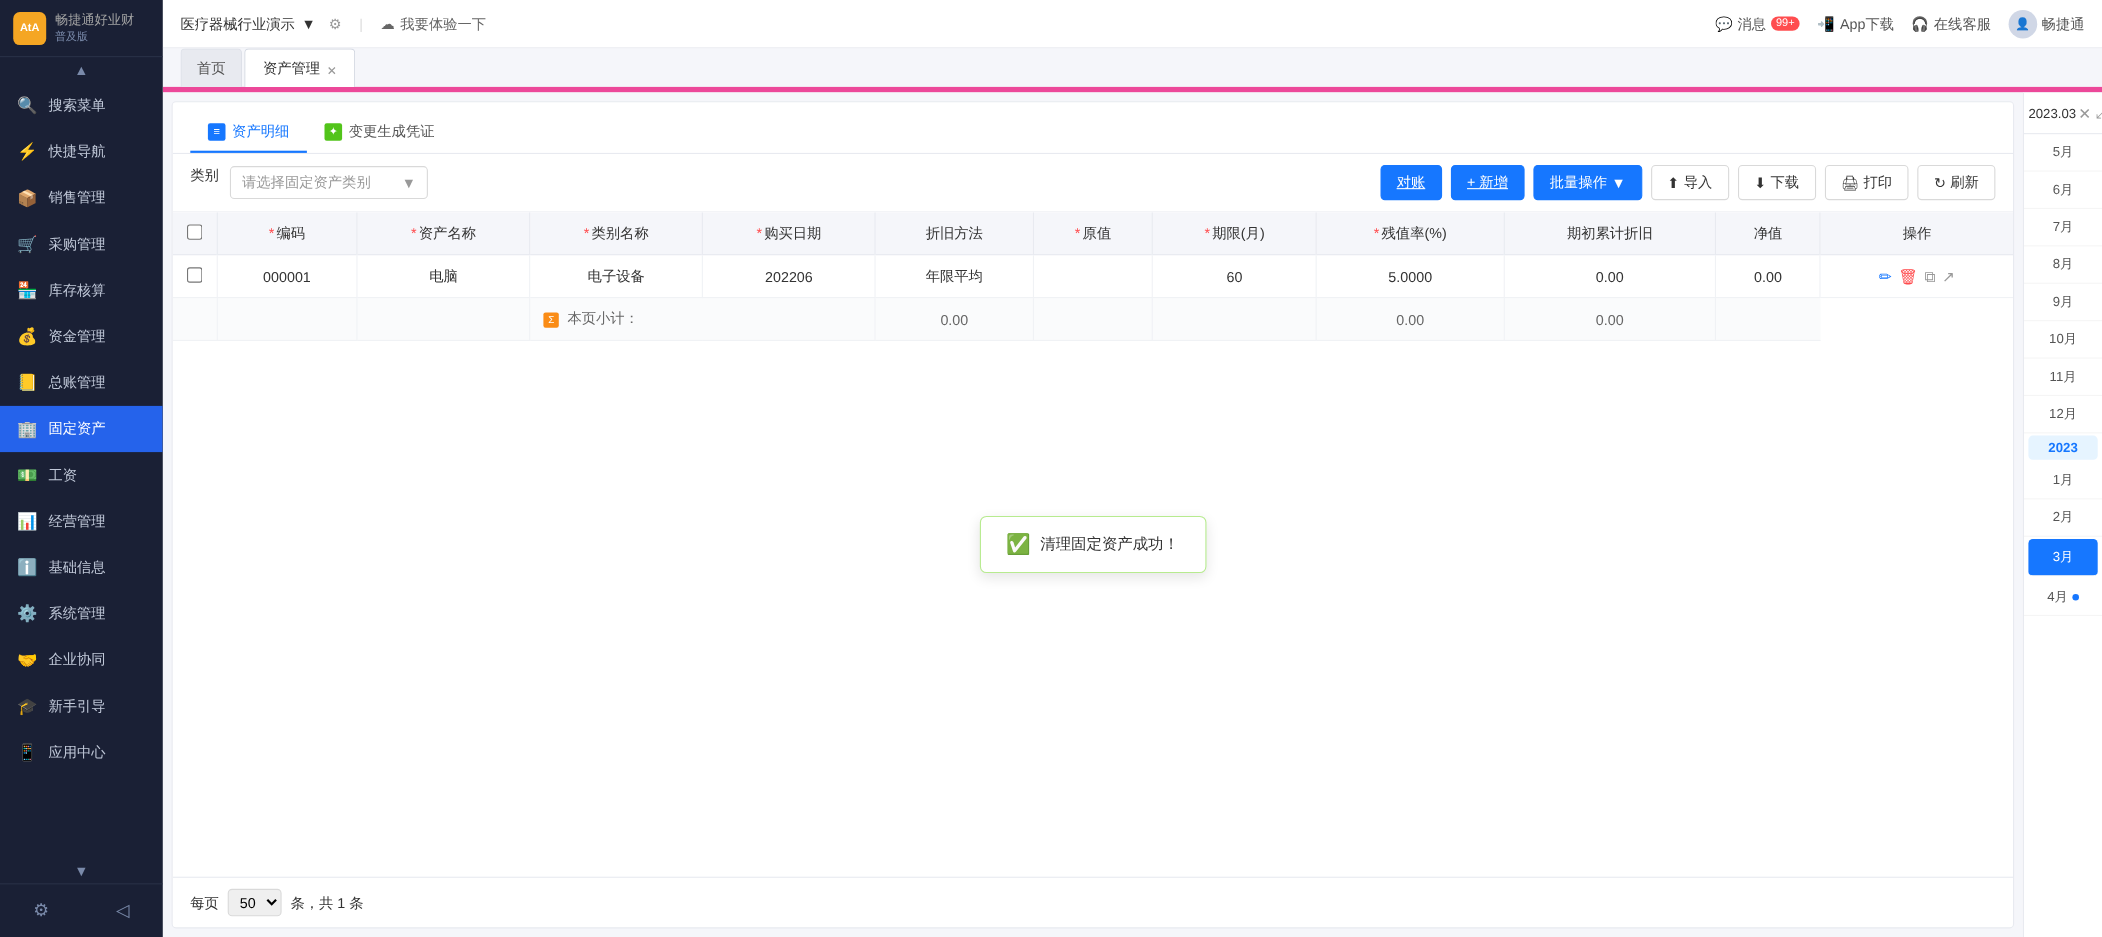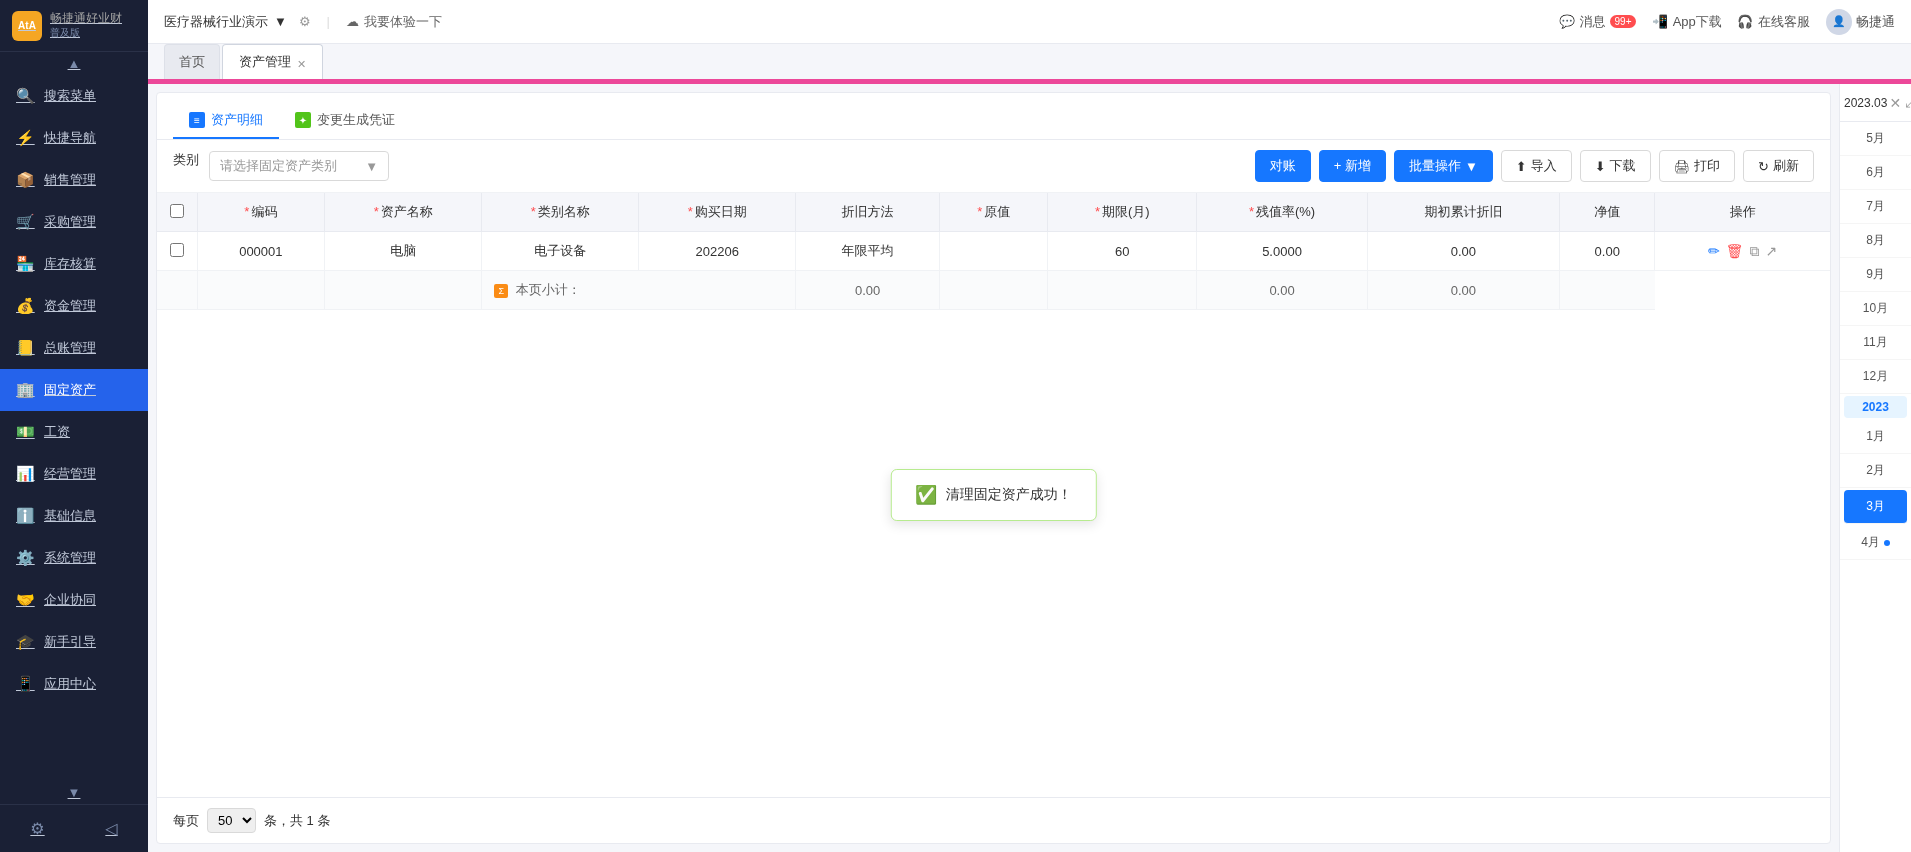--- a/index.html
+++ b/index.html
@@ -8,21 +8,20 @@
     
     .sidebar {
       width: 148px;
       background: #1a2035;
       display: flex;
       flex-direction: column;
       color: #c0c8d8;
       flex-shrink: 0;
       height: 852px;
       overflow: hidden;
-      text-decoration: underline;
     }
     .sidebar-logo {
       padding: 10px 12px;
       display: flex;
       align-items: center;
       gap: 8px;
       border-bottom: 1px solid #2a3148;
       min-height: 52px;
     }
     .logo-icon {
@@ -234,20 +233,21 @@
       border: 1px solid #d9d9d9;
       background: #fff;
       color: #333;
       display: flex; align-items: center; gap: 4px;
       white-space: nowrap;
     }
     .btn-primary {
       background: #1677ff;
       color: #fff;
       border-color: #1677ff;
+      text-decoration: underline;
     }
     .btn-batch {
       background: #1677ff;
       color: #fff;
       border-color: #1677ff;
       display: flex; align-items: center; gap: 4px;
     }
 
     
     .table-wrap {

